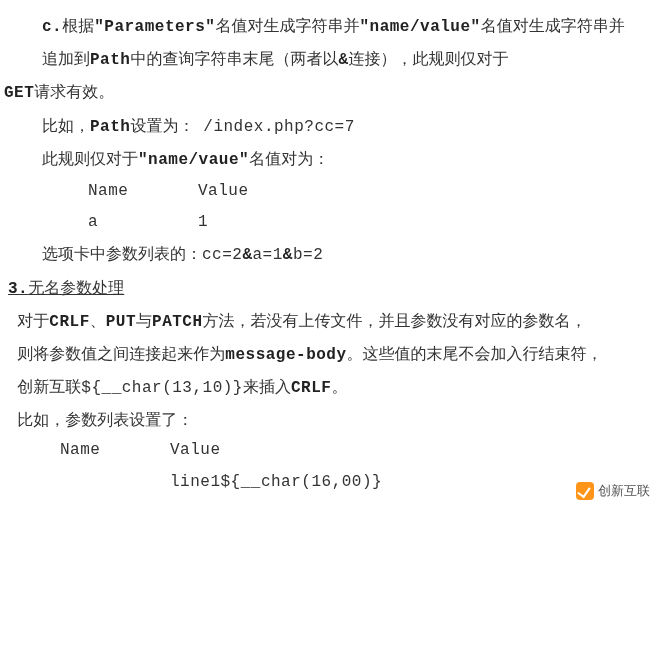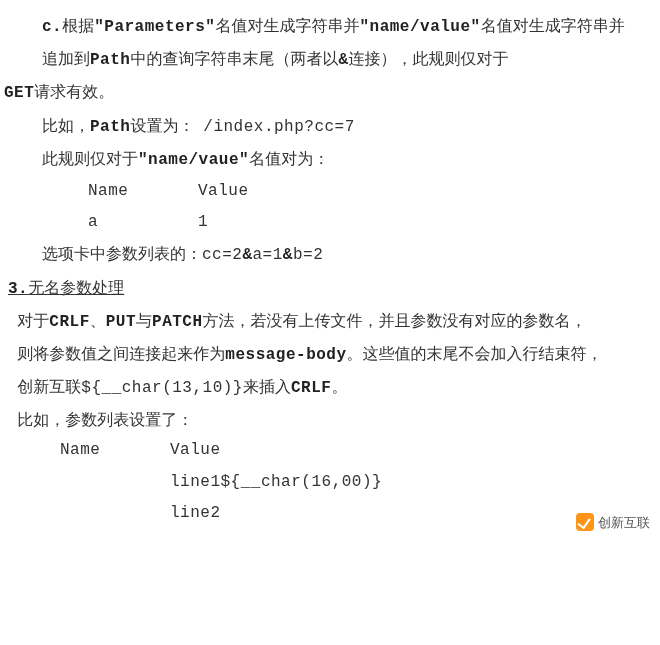--- a/index.html
+++ b/index.html
@@ -98,19 +98,18 @@
   &nbsp;&nbsp;&nbsp;<span>创新互联</span><span class="mono">${__char(13,10)}</span><span>来插入</span><span class="mono bold">CRLF</span><span>。</span>
 </p>
 
 <p>
   &nbsp;&nbsp;&nbsp;<span>比如，参数列表设置了：</span>
 </p>
 
 <div class="tbl2 mono">
   <p><span class="col1">Name</span><span class="col2">Value</span></p>
   <p><span class="col1"></span><span class="col2">line1${__char(16,00)}</span></p>
-  <p><span class="col1"></span><span class="col2">line2</span></p>
 </div>
 
 <div class="watermark">
   <span class="wm-badge"></span>
   <span>创新互联</span>
 </div>
 
 </body></html>

